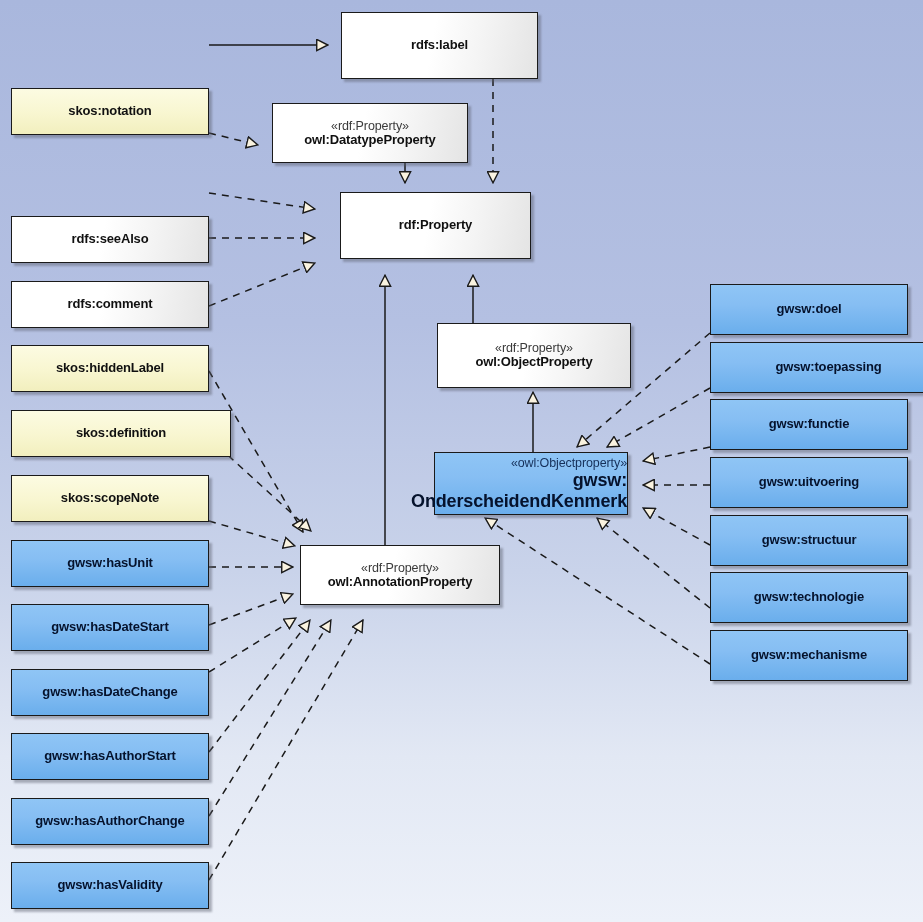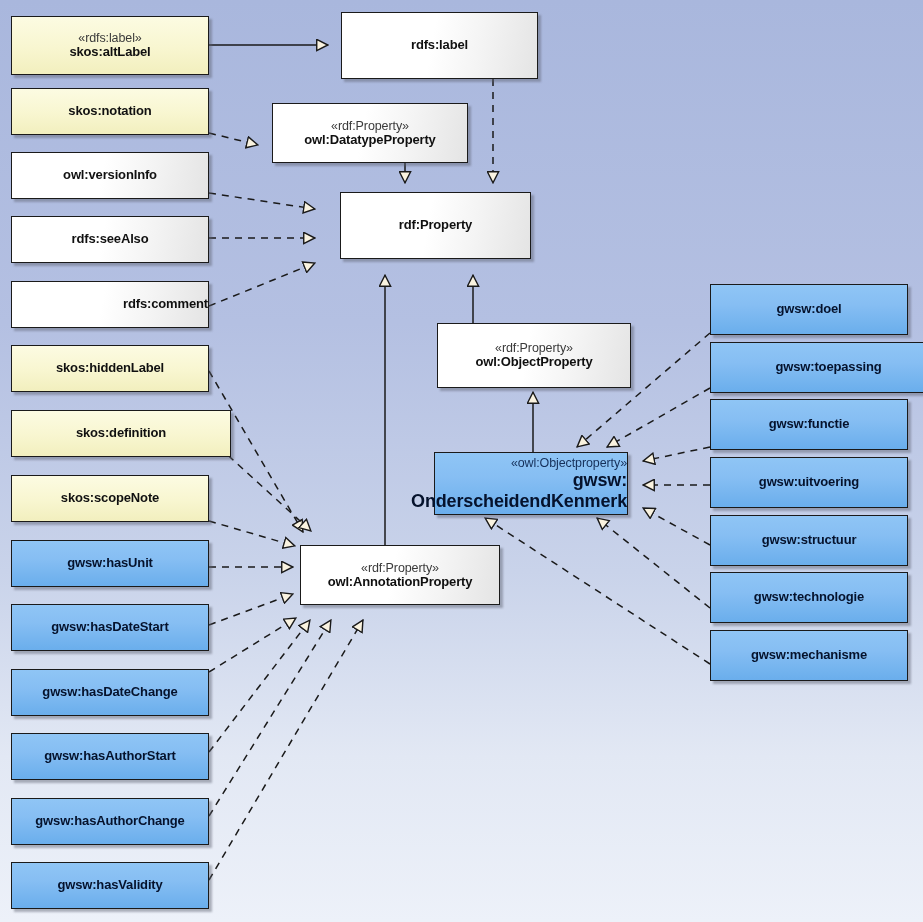--- a/index.html
+++ b/index.html
@@ -94,38 +94,31 @@
       <path d="M710,333 L577,447" stroke-dasharray="7,6" marker-end="url(#tri)"></path>
       <path d="M710,388 L607,447" stroke-dasharray="7,6" marker-end="url(#tri)"></path>
       <path d="M710,447 L643,461" stroke-dasharray="7,6" marker-end="url(#tri)"></path>
       <path d="M710,485 L643,485" stroke-dasharray="7,6" marker-end="url(#tri)"></path>
       <path d="M710,545 L643,508" stroke-dasharray="7,6" marker-end="url(#tri)"></path>
       <path d="M710,608 L597,518" stroke-dasharray="7,6" marker-end="url(#tri)"></path>
       <path d="M710,664 L485,518" stroke-dasharray="7,6" marker-end="url(#tri)"></path>
     </g>
   </svg>
 
-  <div class="node yellow" style="left:11px;top:16px;width:198px;height:59px;">
-    <div class="stereo">«rdfs:label»</div>
-    <div class="nm">skos:altLabel</div>
-  </div>
 
   <div class="node yellow" style="left:11px;top:88px;width:198px;height:47px;">
     <div class="nm">skos:notation</div>
   </div>
 
-  <div class="node white" style="left:11px;top:152px;width:198px;height:47px;">
-    <div class="nm">owl:versionInfo</div>
-  </div>
 
   <div class="node white" style="left:11px;top:216px;width:198px;height:47px;">
     <div class="nm">rdfs:seeAlso</div>
   </div>
 
-  <div class="node white" style="left:11px;top:281px;width:198px;height:47px;align-items:flex-end;">
+  <div class="node white" style="left:11px;top:281px;width:198px;height:47px;">
     <div class="nm">rdfs:comment</div>
   </div>
 
   <div class="node yellow" style="left:11px;top:345px;width:198px;height:47px;">
     <div class="nm">skos:hiddenLabel</div>
   </div>
 
   <div class="node yellow" style="left:11px;top:410px;width:220px;height:47px;">
     <div class="nm">skos:definition</div>
   </div>

